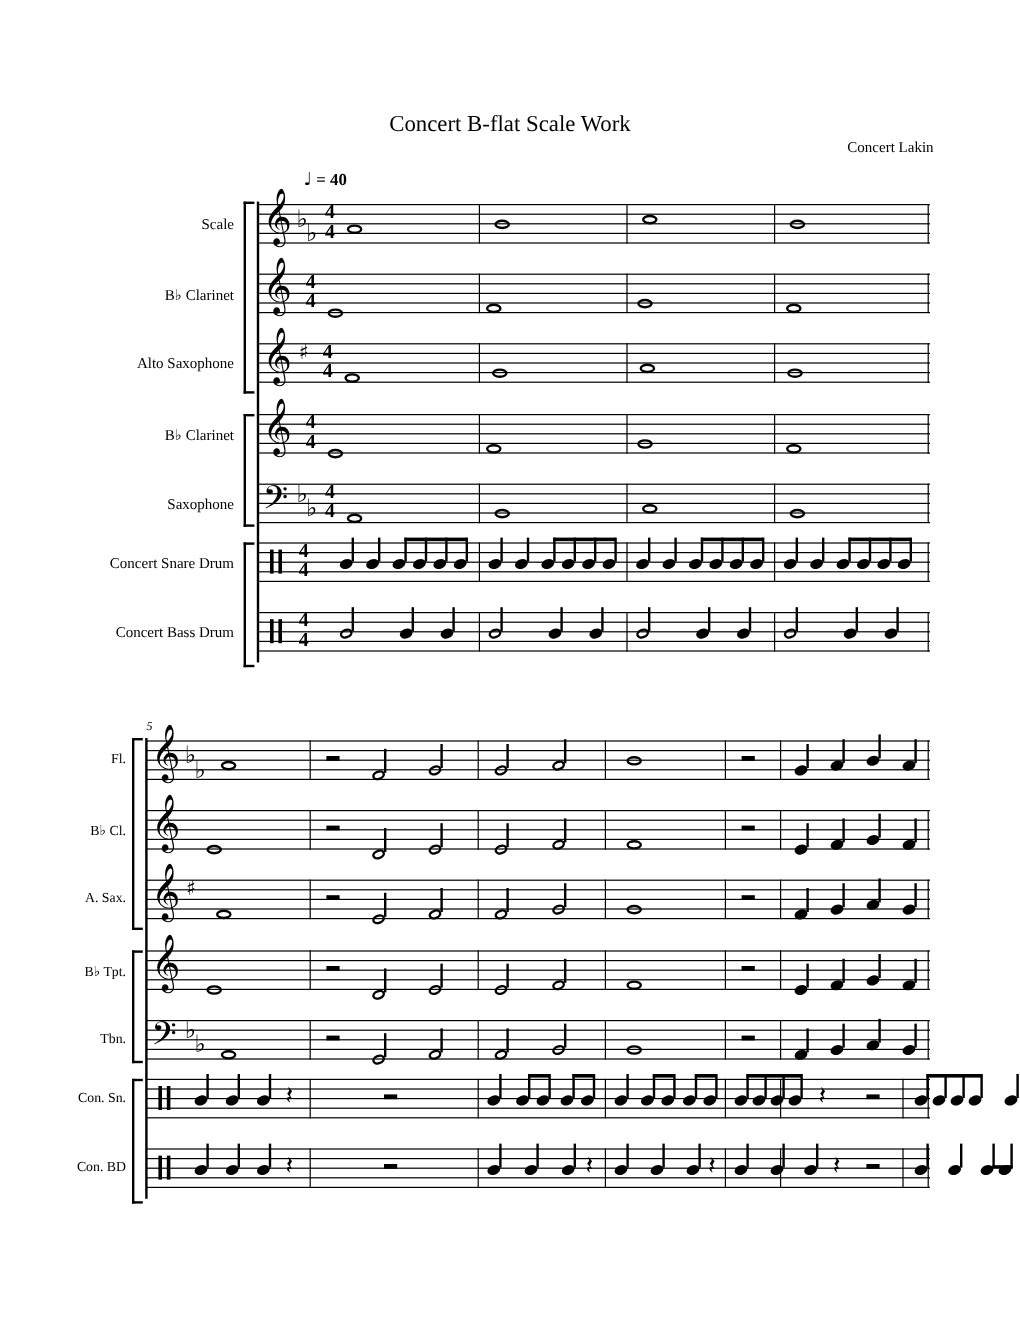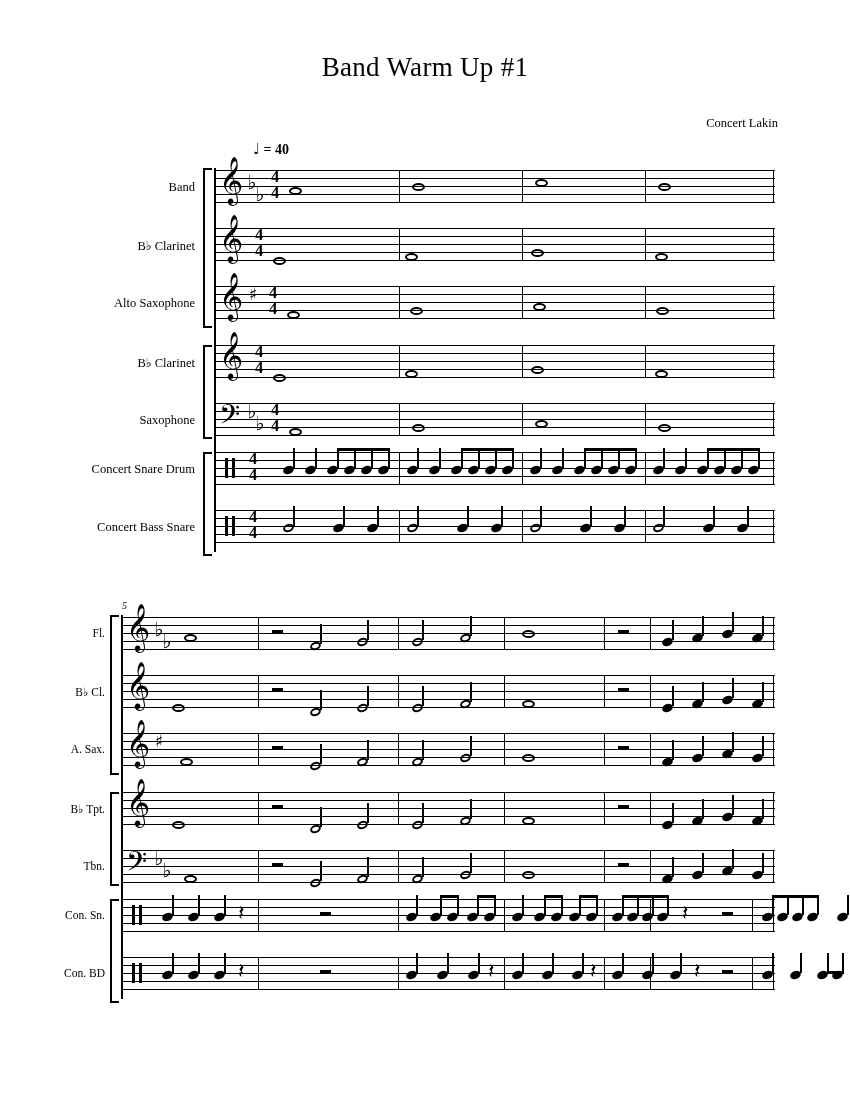--- a/index.html
+++ b/index.html
@@ -69,36 +69,36 @@
   .stem{position:absolute;width:1.5px;background:#000;}
   .beam{position:absolute;height:3.2px;background:#000;}
   .rest-h{position:absolute;width:11px;height:4px;background:#000;}
   .rest-q{position:absolute;font-family:"DejaVu Sans", sans-serif;font-size:24px;line-height:1;top:-2px;}
 </style>
 </head>
 <body>
 
 <div class="sheet">
 
-  <div class="title">Band Warm Up #1</div>
+  <div class="subtitle">Concert B-flat Scale Work</div>
   <div class="composer">Concert Lakin</div>
 
   <div class="system" id="sys1" style="left:0;top:0;width:850px;height:420px;">
 
     <div class="tempo" style="left:253px;top:142px;">
       <span class="glyph" style="position:relative;font-size:15px;">♩</span>
       <span>= 40</span>
     </div>
 
     <div class="bracket" style="left:203px;top:168px;height:156px;"></div>
     <div class="bracket" style="left:203px;top:345px;height:90px;"></div>
     <div class="bracket" style="left:203px;top:452px;height:100px;"></div>
     <div class="group-bar" style="left:214px;top:168px;height:384px;"></div>
 
-    <div class="inst-label" style="left:60px;top:180px;width:135px;">Band</div>
+    <div class="inst-label" style="left:60px;top:180px;width:135px;">Scale</div>
     <div class="staff" style="left:215px;top:170px;width:560px;height:33px;">
       <div class="ln l0" style="width:560px"></div>
         <div class="ln l1" style="width:560px"></div>
         <div class="ln l2" style="width:560px"></div>
         <div class="ln l3" style="width:560px"></div>
         <div class="ln l4" style="width:560px"></div>
       <span class="glyph treble" style="left:4px;">𝄞</span>
       <span class="acc" style="left:32px;top:2px;">♭</span>
       <span class="acc" style="left:40px;top:14px;">♭</span>
       <span class="timesig" style="left:52px;top:-1px;width:16px;">
@@ -278,21 +278,21 @@
       <span class="nh" style="left:533px;top:14px;"></span>
         <div class="stem" style="left:543px;top:-4px;height:20px;"></div>
       <div class="beam" style="left:492px;top:-4px;width:52px;"></div>
 
       <div class="barline" style="left:184px;"></div>
       <div class="barline" style="left:307px;"></div>
       <div class="barline" style="left:430px;"></div>
       <div class="endbar" style="left:558px;"></div>
     </div>
 
-    <div class="inst-label" style="left:40px;top:520px;width:155px;">Concert Bass Snare</div>
+    <div class="inst-label" style="left:40px;top:520px;width:155px;">Concert Bass Drum</div>
     <div class="staff" style="left:215px;top:510px;width:560px;height:33px;">
       <div class="ln l0" style="width:560px"></div>
         <div class="ln l1" style="width:560px"></div>
         <div class="ln l2" style="width:560px"></div>
         <div class="ln l3" style="width:560px"></div>
         <div class="ln l4" style="width:560px"></div>
       <span class="perc" style="left:10px;">
           <b style="left:0"></b>
           <b style="left:7px"></b>
         </span>

